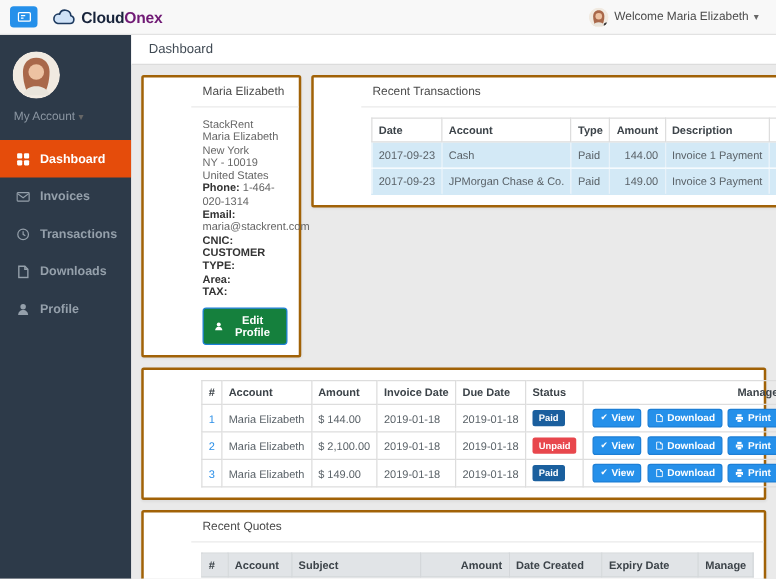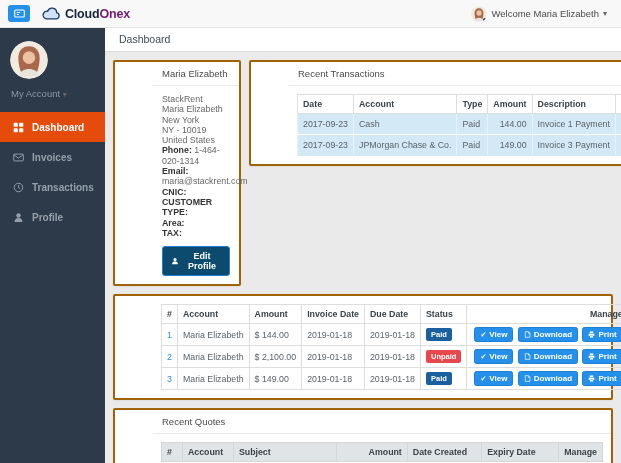--- a/index.html
+++ b/index.html
@@ -45,21 +45,21 @@
 
   .card { background:#fff; border:2px solid #a16207; border-radius:2px; box-shadow:0 1px 2px rgba(0,0,0,.05);padding-left:38px; }
   .card-h { padding:6px 9px; font-size:9.5px; color:#4a4a4a; border-bottom:1px solid #eaeaea; }
   .card-b { padding:8px; }
 
   
   .profile-card { width:128px; flex:none; }
   .profile-card .card-b { padding:8px 9px; }
   .pline { font-size:8.8px; line-height:10.3px; color:#666; }
   .pline b { color:#333; }
-  .edit-btn { margin-top:8px; display:inline-flex; align-items:center; gap:4px; background:#0c4a6e;
+  .edit-btn { margin-top:8px; display:inline-flex; align-items:center; gap:4px; background:#15803d;
               border:1px solid #1d7fd6; color:#fff; font-size:9px; font-weight:bold;
               padding:4px 8px; border-radius:3px; cursor:pointer; font-family:inherit; }
   .edit-btn svg { width:8px; height:8px; }
 
   
   table { border-collapse:collapse; width:100%; }
   th { font-size:8.8px; color:#3c4349; text-align:left; padding:4px 5px; border:1px solid #ddd; white-space:nowrap; }
   td { font-size:8.8px; color:#5a6268; padding:4px 5px; border:1px solid #ddd; white-space:nowrap; }
   .num-r { text-align:right; }
 
@@ -175,20 +175,28 @@
         <span>Invoices</span>
       </div>
       <div class="nav-item">
         <span style="display:flex">
           <svg viewBox="0 0 16 16" fill="none" stroke="currentColor" stroke-width="1.4">
               <circle cx="8" cy="8" r="6.2"></circle>
               <path d="M8 4.5V8l2.6 1.6"></path>
             </svg>
         </span>
         <span>Transactions</span>
+      </div>
+      <div class="nav-item">
+        <span style="display:flex">
+          <svg viewBox="0 0 16 16">
+              <use href="#file-glyph"></use>
+            </svg>
+        </span>
+        <span>Downloads</span>
       </div>
       <div class="nav-item">
         <span style="display:flex">
           <svg viewBox="0 0 16 16" fill="currentColor">
               <use href="#person-glyph"></use>
             </svg>
         </span>
         <span>Profile</span>
       </div>
     </div>

